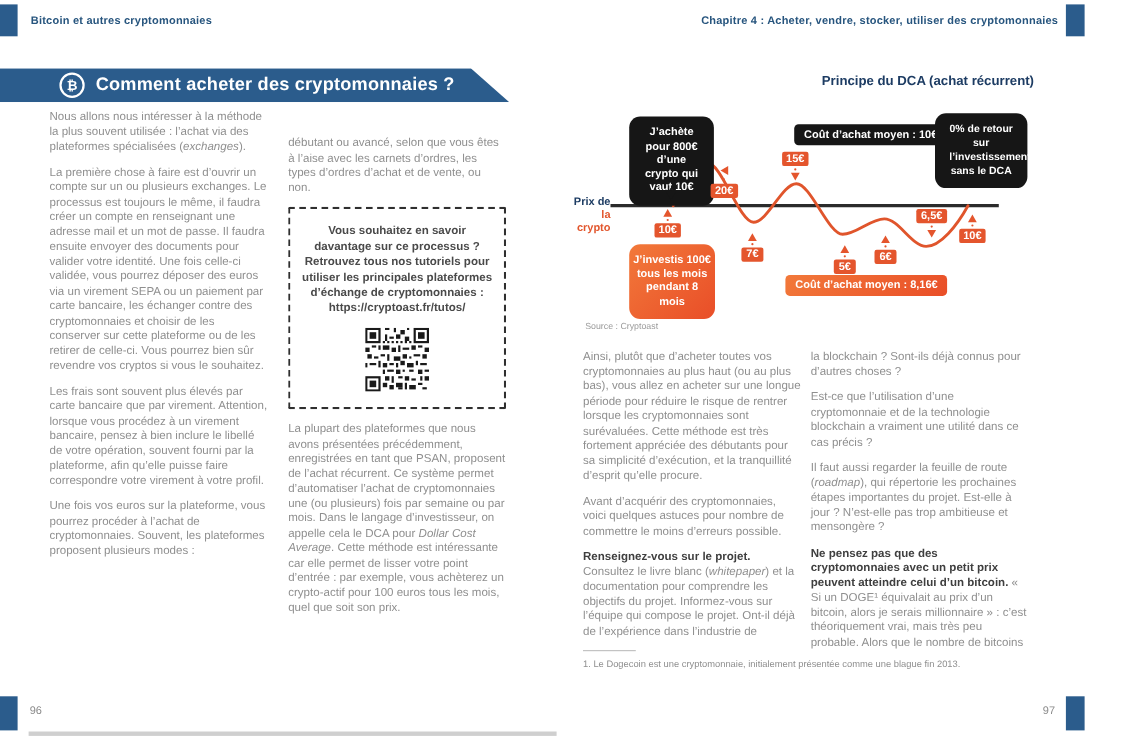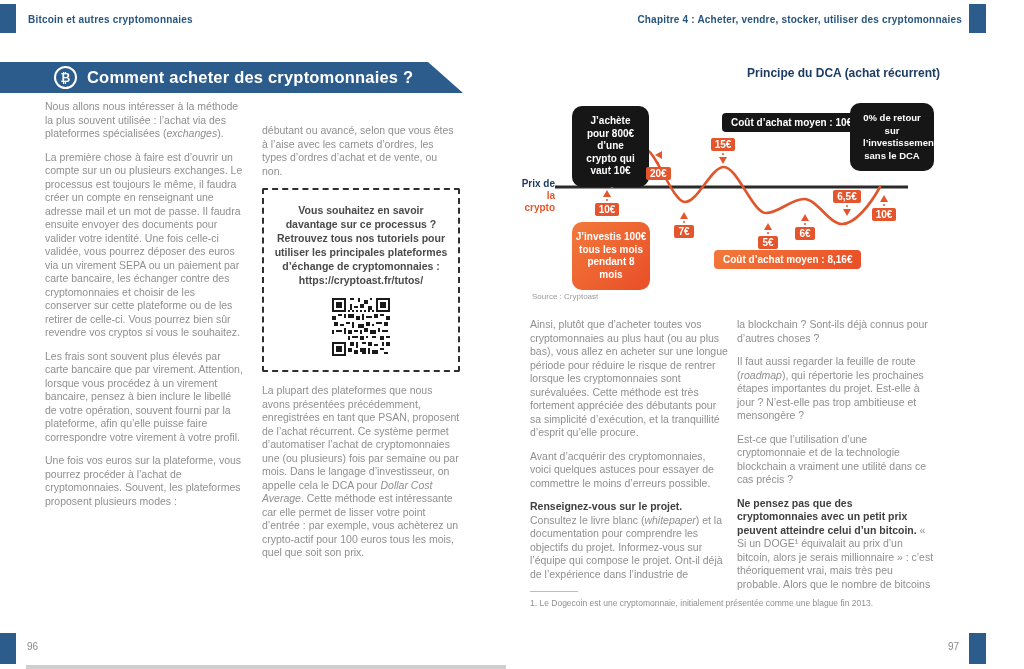--- a/index.html
+++ b/index.html
@@ -247,28 +247,28 @@
       <span class="arr arr-up"></span>
       <span class="mdot"></span>
       <span class="pbadge">10€</span>
     </div>
 
     <div class="source">Source : Cryptoast</div>
   </div>
 
   <div class="col" style="left:530px;top:318px;">
     <p>Ainsi, plutôt que d’acheter toutes vos cryptomonnaies au plus haut (ou au plus bas), vous allez en acheter sur une longue période pour réduire le risque de rentrer lorsque les cryptomonnaies sont surévaluées. Cette méthode est très fortement appréciée des débutants pour sa simplicité d’exécution, et la tranquillité d’esprit qu’elle procure.</p>
-    <p>Avant d’acquérir des cryptomonnaies, voici quelques astuces pour essayer de commettre le moins d’erreurs possible.</p>
+    <p>Avant d’acquérir des cryptomonnaies, voici quelques astuces pour nombre de commettre le moins d’erreurs possible.</p>
     <p><span class="strong">Renseignez-vous sur le projet.</span><span> Consultez le livre blanc (</span><span class="em">whitepaper</span><span>) et la documentation pour comprendre les objectifs du projet. Informez-vous sur l’équipe qui compose le projet. Ont-il déjà de l’expérience dans l’industrie de</span></p>
   </div>
 
   <div class="col" style="left:737px;top:318px;">
     <p>la blockchain ? Sont-ils déjà connus pour d’autres choses ?</p>
+    <p>Est-ce que l’utilisation d’une cryptomonnaie et de la technologie blockchain a vraiment une utilité dans ce cas précis ?</p>
     <p><span>Il faut aussi regarder la feuille de route (</span><span class="em">roadmap</span><span>), qui répertorie les prochaines étapes importantes du projet. Est-elle à jour ? N’est-elle pas trop ambitieuse et mensongère ?</span></p>
-    <p>Est-ce que l’utilisation d’une cryptomonnaie et de la technologie blockchain a vraiment une utilité dans ce cas précis ?</p>
     <p><span class="strong">Ne pensez pas que des cryptomonnaies avec un petit prix peuvent atteindre celui d’un bitcoin.</span><span> « Si un DOGE¹ équivalait au prix d’un bitcoin, alors je serais millionnaire » : c’est théoriquement vrai, mais très peu probable. Alors que le nombre de bitcoins</span></p>
   </div>
 
   <div class="foot-rule"></div>
   <div class="footnote">1. Le Dogecoin est une cryptomonnaie, initialement présentée comme une blague fin 2013.</div>
 
   <div class="hsq" style="left:0;top:633px;width:16px;height:31px;"></div>
   <div class="pagenum" style="left:27px;top:641px;">96</div>
   <div class="pagenum" style="left:948px;top:641px;">97</div>
   <div class="hsq" style="left:969px;top:633px;width:17px;height:31px;"></div>

